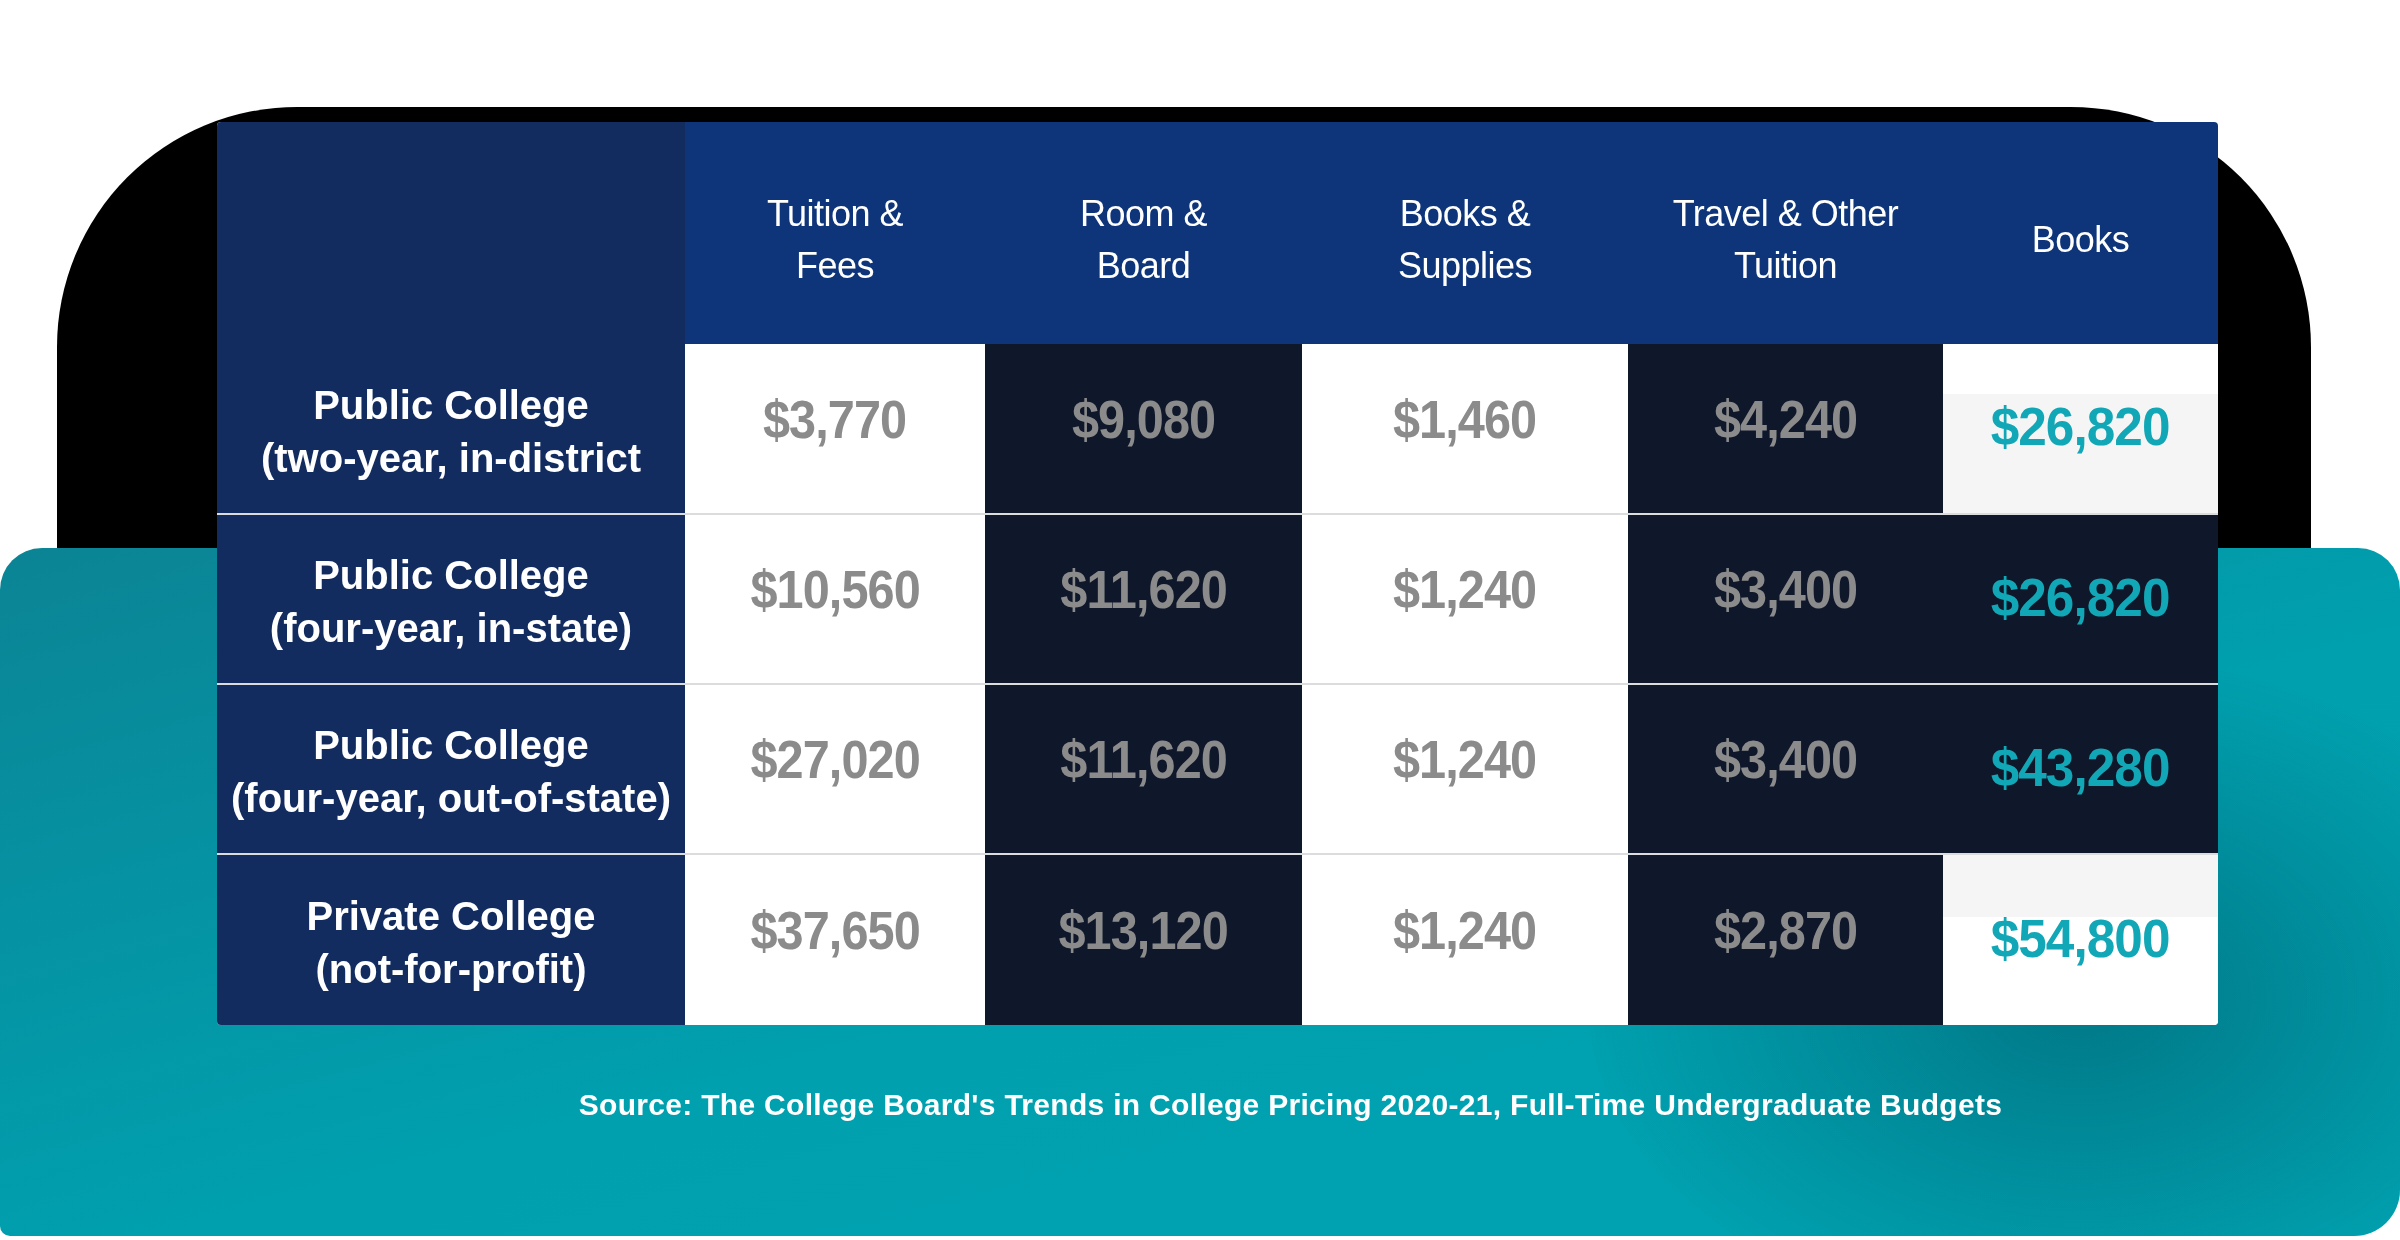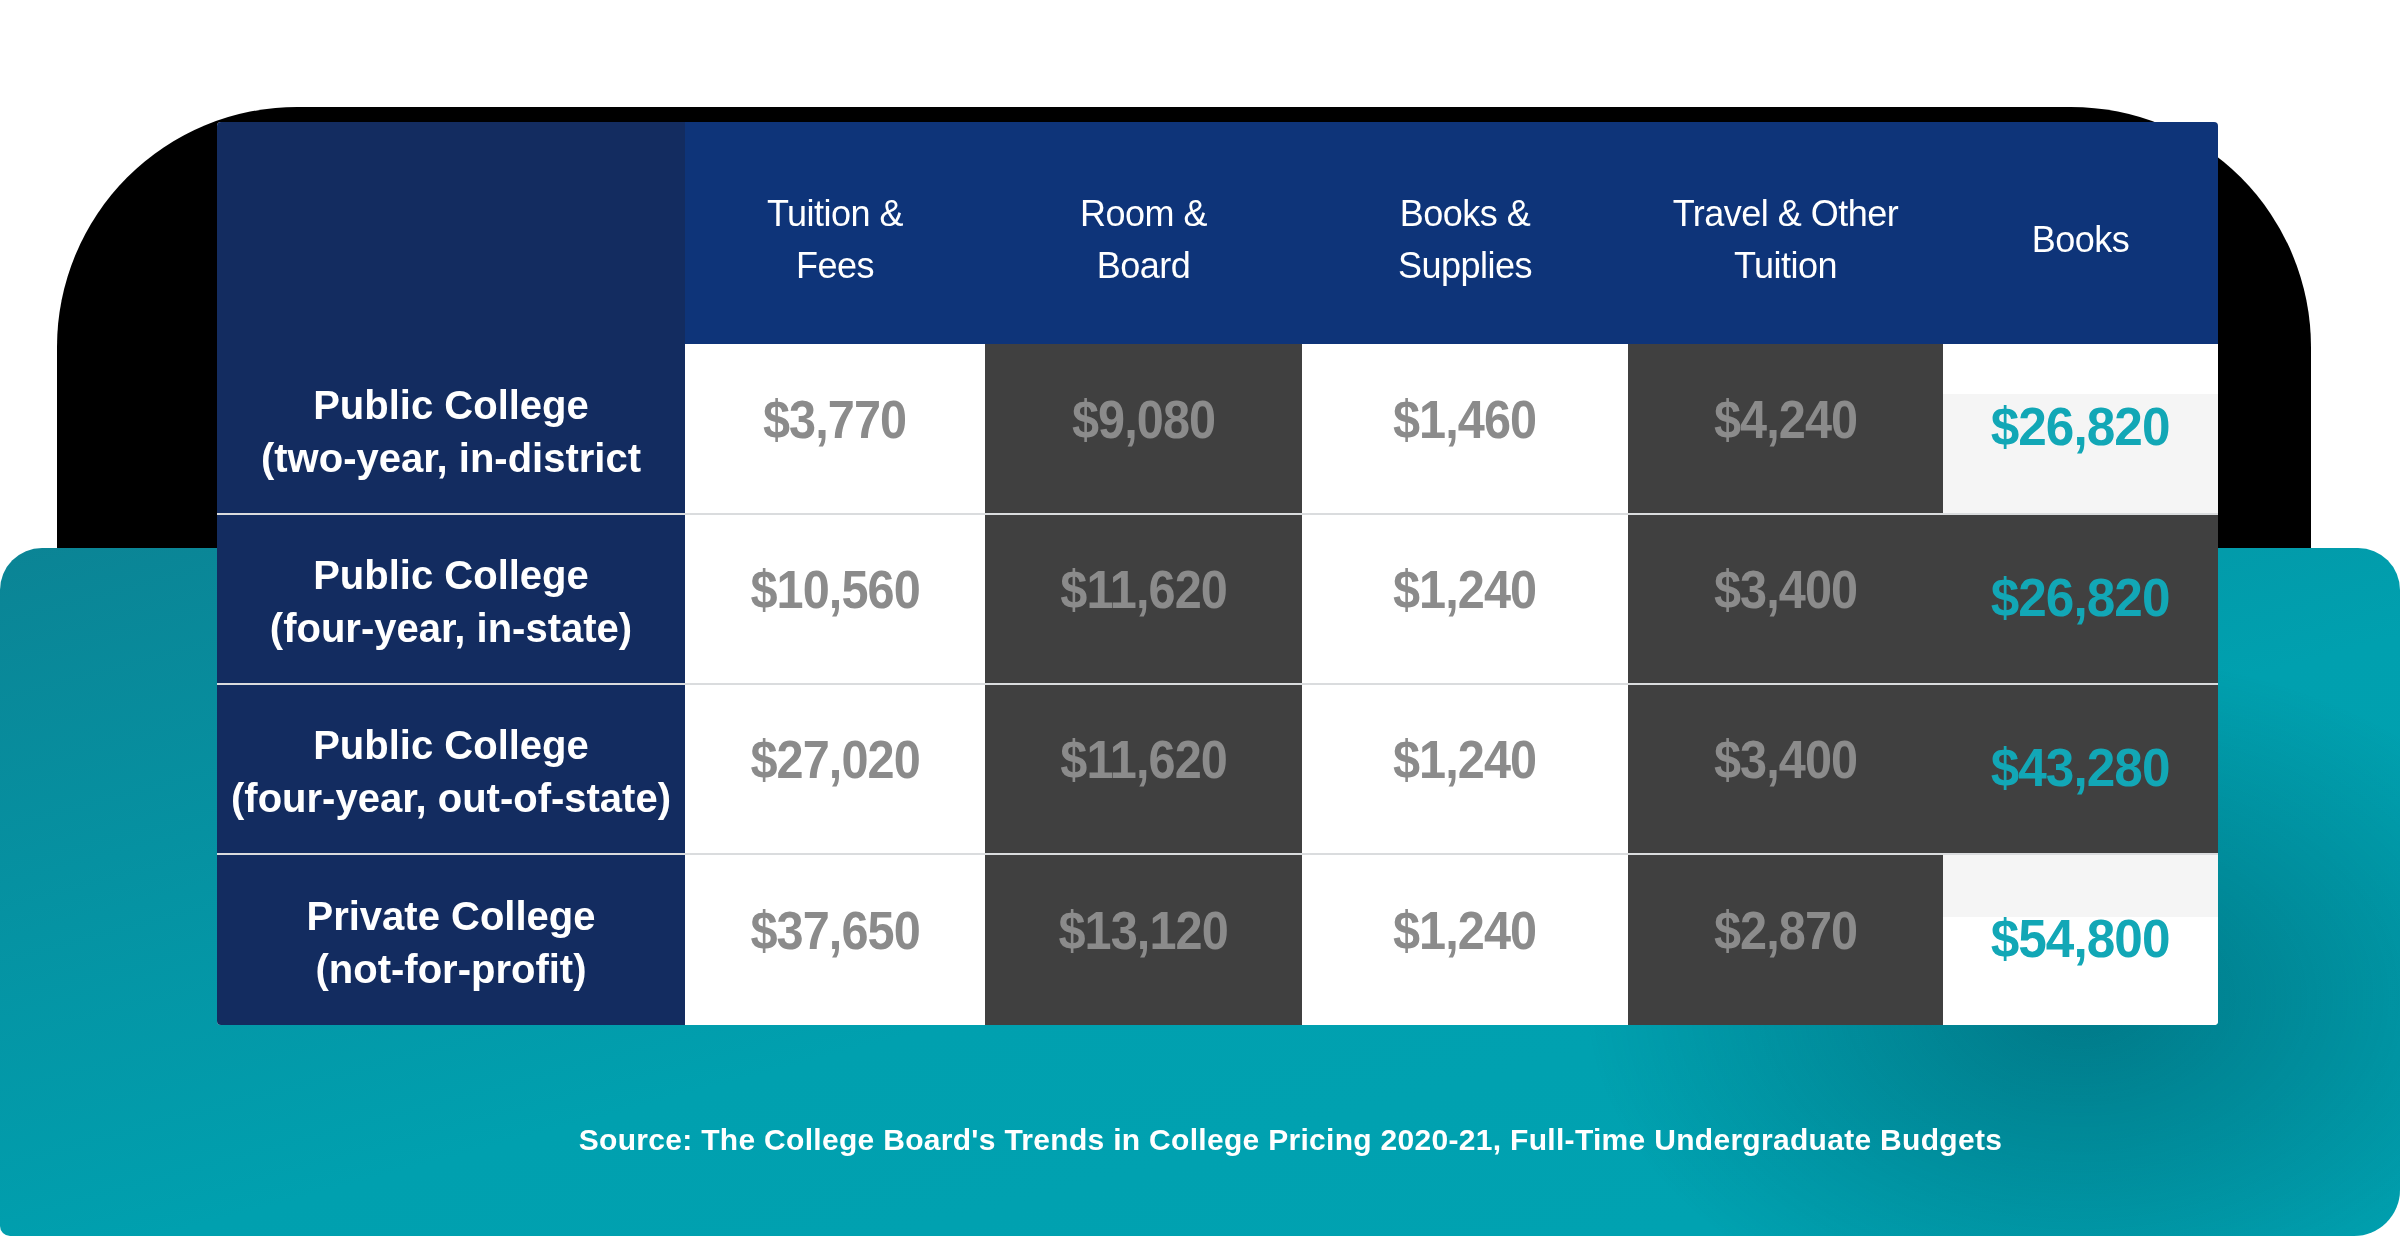--- a/index.html
+++ b/index.html
@@ -72,34 +72,33 @@
   }
   .val .num{display:inline-block;transform:scaleX(0.9);}
   .total{
     font-size:54px;color:#12a7b6;font-weight:700;
     letter-spacing:-1px;
     padding-bottom:5px;
     text-align:center;
   }
   .total .num{display:inline-block;transform:scaleX(0.95);}
   .c-white{background:#ffffff;}
-  .c-gray{background:#404040;}
+  .c-gray{background:#0f172a;}
   .t-r1{background:linear-gradient(180deg,#ffffff 0 50px,#f5f5f5 50px);}
   .t-r4{background:linear-gradient(180deg,#f5f5f5 0 62px,#ffffff 62px);}
   .bt{border-top:2px solid #dadcde;}
 
   
   .source-line{
     position:absolute;left:290px;top:1088px;
     width:2001px;
     text-align:center;
     color:#ffffff;
     font-size:30px;font-weight:700;
     letter-spacing:0.3px;
-    margin-top:35px;
   }
 </style>
 </head>
 <body>
 
 <div class="page">
 
   <div class="black-blob"></div>
   <div class="teal-bg"></div>
   <div class="teal-shade"></div>

